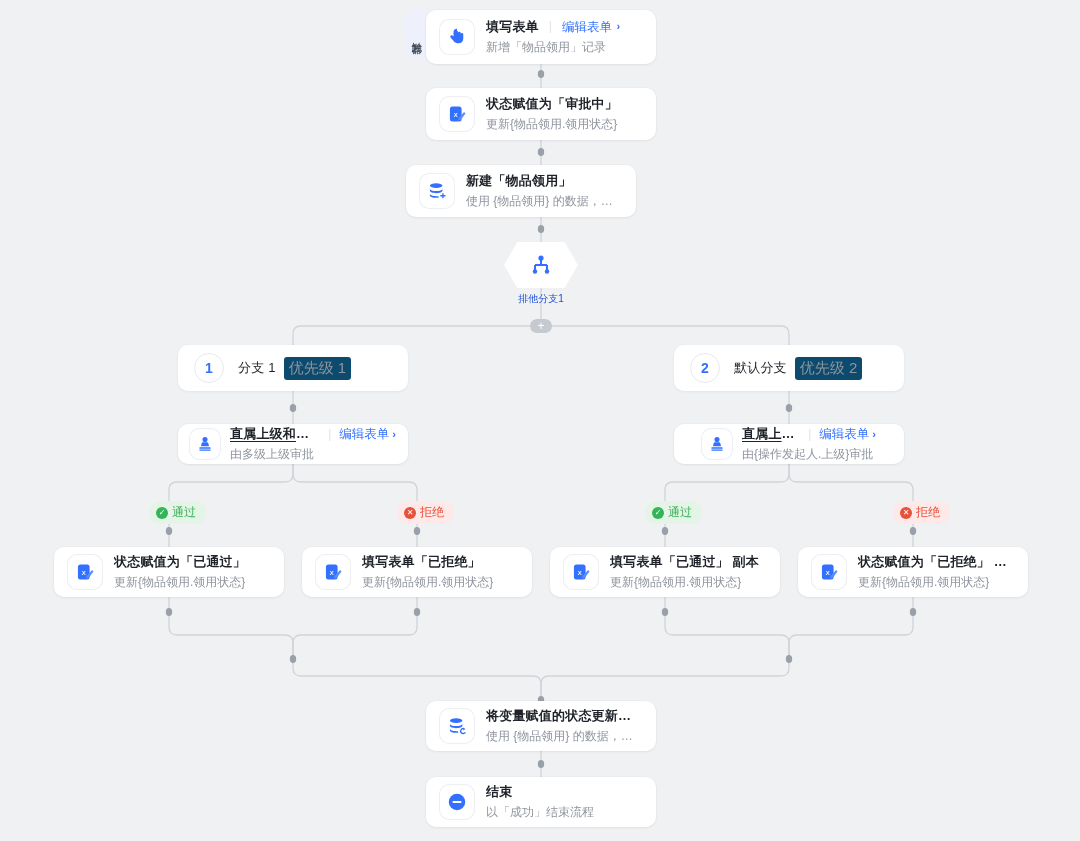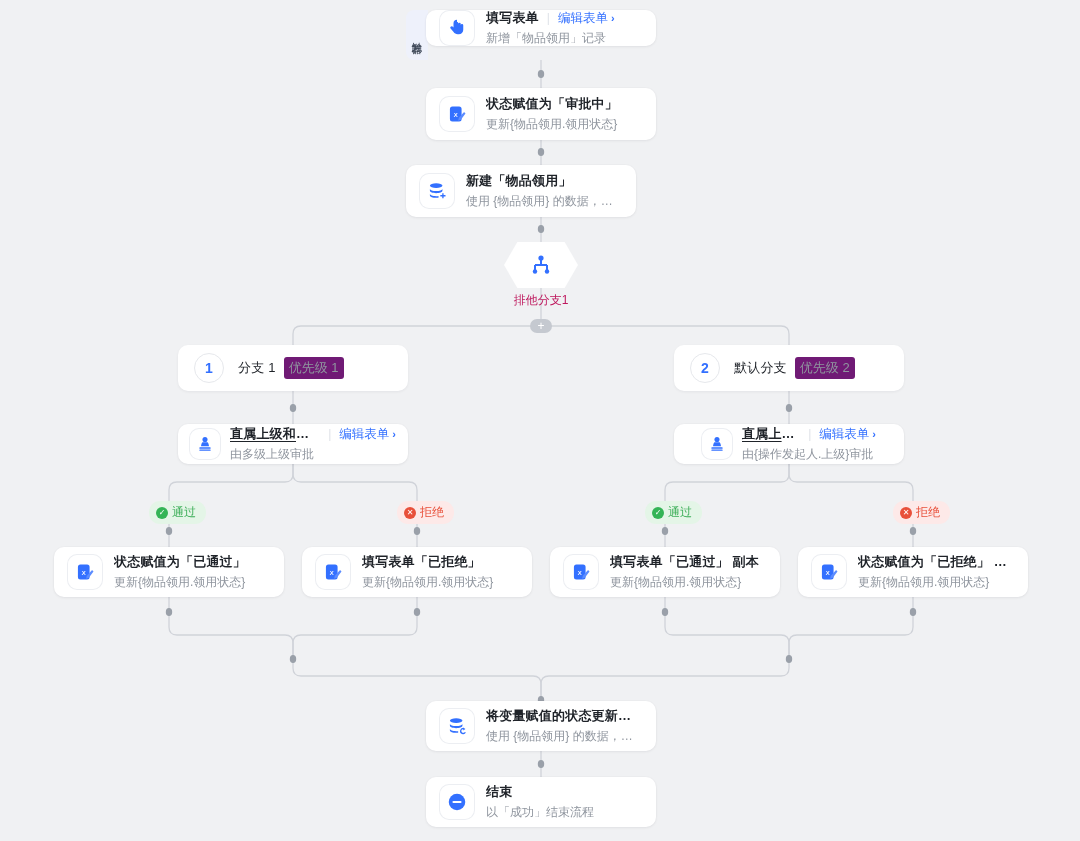--- a/index.html
+++ b/index.html
@@ -67,21 +67,21 @@
   .hex {
     position: absolute; z-index: 2;
     width: 74px; height: 46px;
     background: #ffffff;
     clip-path: polygon(18% 0, 82% 0, 100% 50%, 82% 100%, 18% 100%, 0 50%);
     display: flex; align-items: center; justify-content: center;
     filter: drop-shadow(0 1px 3px rgba(20,25,40,.08));
   }
   .hexlabel {
     position: absolute; z-index: 2;
-    font-size: 12px; color: #be185d; text-align: center; width: 200px;
+    font-size: 10px; color: #1d4ed8; text-align: center; width: 200px;
   }
 
   
   .plusbtn {
     position: absolute; z-index: 3;
     width: 22px; height: 14px; border-radius: 7px;
     background: #c5c9d0;
     display: flex; align-items: center; justify-content: center;
     color: #fff; font-size: 12px; line-height: 1; cursor: pointer;
   }
@@ -95,21 +95,21 @@
   }
   .bnum {
     width: 30px; height: 30px; border-radius: 50%;
     border: 1px solid #e6e8ec; color: #3370ff;
     font-size: 14px; font-weight: bold;
     display: flex; align-items: center; justify-content: center;
     margin-right: 14px; flex: 0 0 30px;
   }
   .bname { font-size: 13px; font-weight: normal; color: #1f2329; margin-right: 8px; letter-spacing: .2px;}
   .bprio {
-    font-size: 13px; color: #8f959e; background: #701a75;
+    font-size: 15px; color: #8f959e; background: #0c4a6e;
     border-radius: 3px; padding: 2px 5px;
   }
 
   
   .pill {
     position: absolute; z-index: 3;
     display: inline-flex; align-items: center; gap: 4px;
     border-radius: 11px; padding: 3px 10px 3px 7px;
     font-size: 12px; white-space: nowrap;
   }
@@ -179,21 +179,21 @@
       <ellipse cx="789" cy="659" rx="3.2" ry="4"></ellipse>
       <ellipse cx="541" cy="700" rx="3.2" ry="4"></ellipse>
       <ellipse cx="541" cy="764" rx="3.2" ry="4"></ellipse>
     </g>
   </svg>
 
   <div class="trigger-tab" style="left:406px; top:10px; width:22px; height:50px;">
     <span>触发器</span>
   </div>
 
-  <div class="node" style="left:426px; top:10px; width:230px; height:36px;">
+  <div class="node" style="left:426px; top:10px; width:230px; height:54px;font-family:Liberation Mono, monospace;">
     <div class="ico">
       <svg width="20" height="20" viewBox="0 0 24 24">
         <path fill="#3370ff" d="M12 2a4.2 4.2 0 0 0-4.2 4.2v5.1l-1.1-1a1.7 1.7 0 0 0-2.4 2.4l3.6 4.2c1 1.6 2.8 2.6 4.9 2.6h1.3A5.4 5.4 0 0 0 19.5 14V8.6a1.5 1.5 0 1 0-3 0V7.1a1.5 1.5 0 0 0-3 0V6.2A1.5 1.5 0 0 0 12 4.7z"></path>
         <rect x="10.5" y="5.5" width="3" height="7" rx="1.5" fill="#3370ff"></rect>
       </svg>
     </div>
     <div class="txt">
       <div class="titleline">
         <div class="ntitle">填写表单</div>
         <span class="vbar">|</span>

